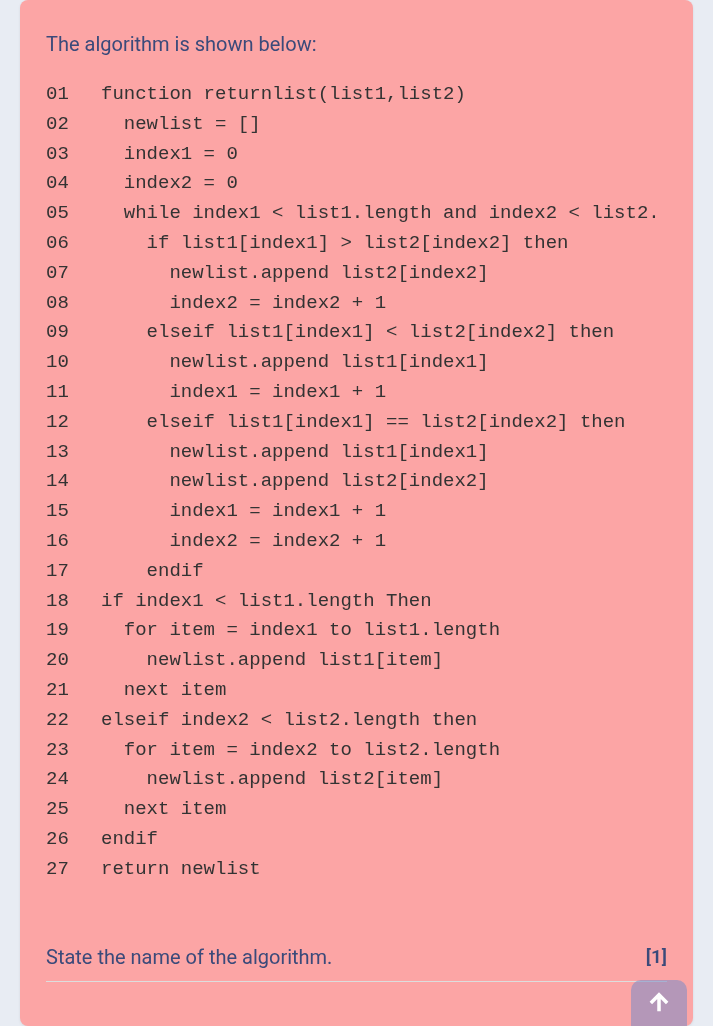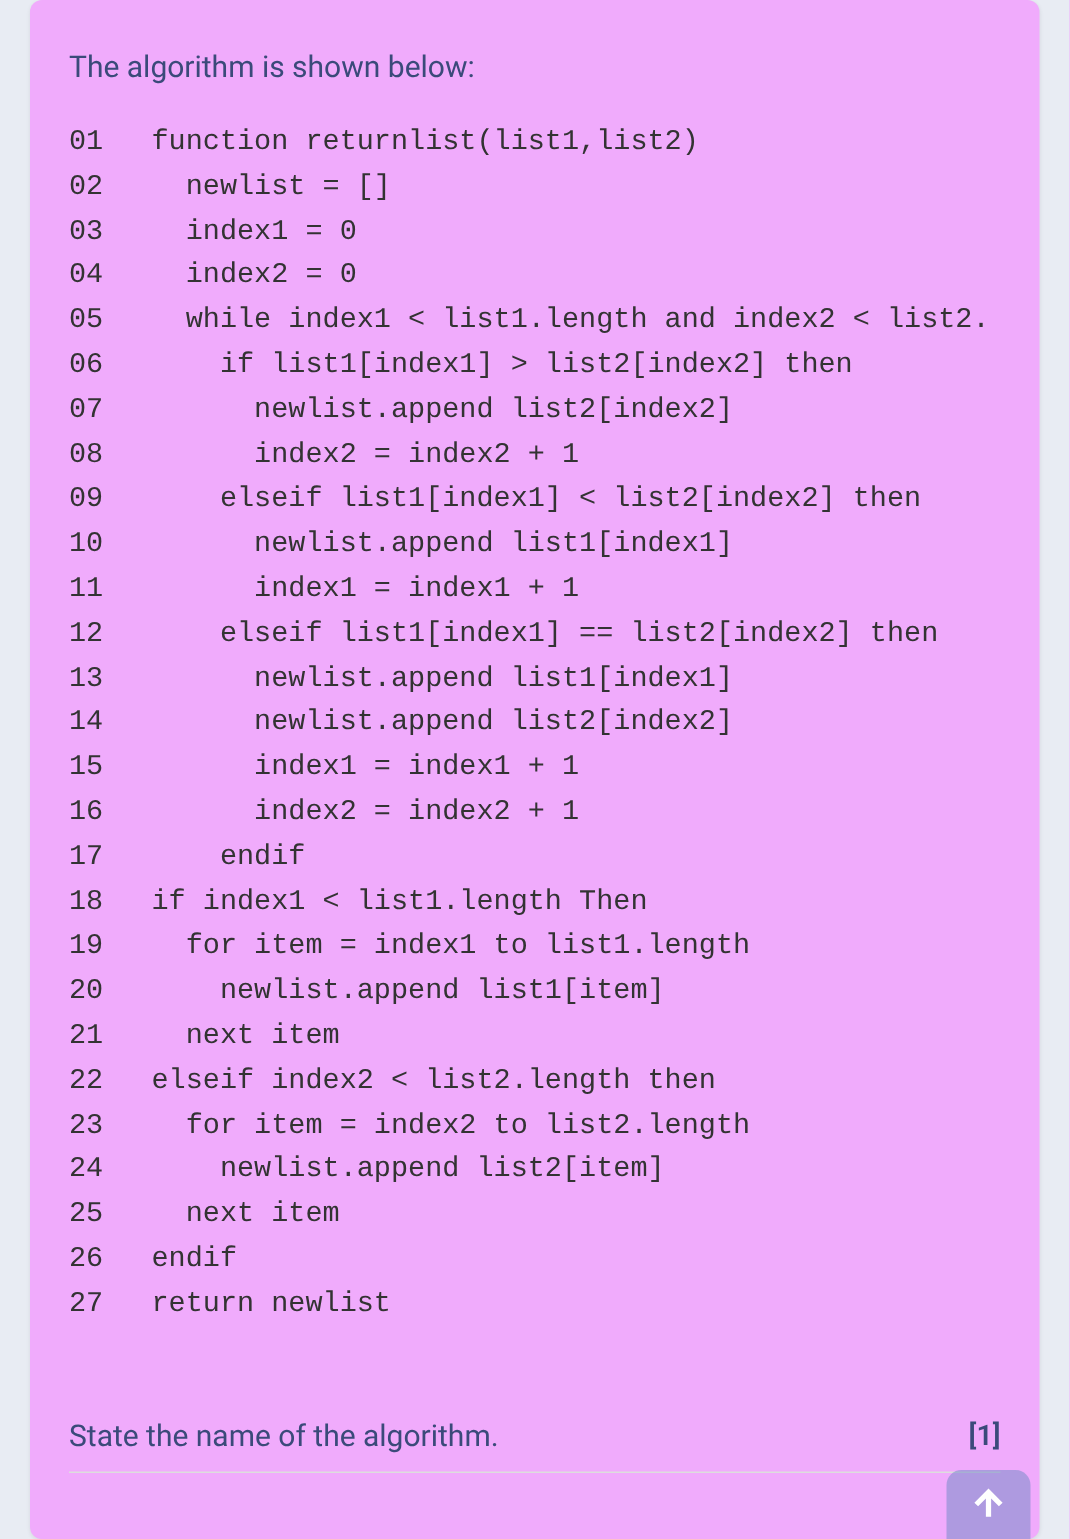--- a/index.html
+++ b/index.html
@@ -9,21 +9,21 @@
     }
     body {
       font-family: -apple-system, BlinkMacSystemFont, 'Segoe UI', Roboto, sans-serif;
       background: #e8ecf3;
       width: 713px;
       height: 1026px;
       overflow: hidden;
       position: relative;
     }
     .card {
-      background: #f0abfc;
+      background: #fca5a5;
       margin: 0 20px;
       border-radius: 8px;
       padding: 0;
       height: 100%;
       box-shadow: 0 1px 3px rgba(0,0,0,0.08);
       overflow: hidden;
     }
     .intro {
       color: #3b4a7a;
       font-size: 20px;

